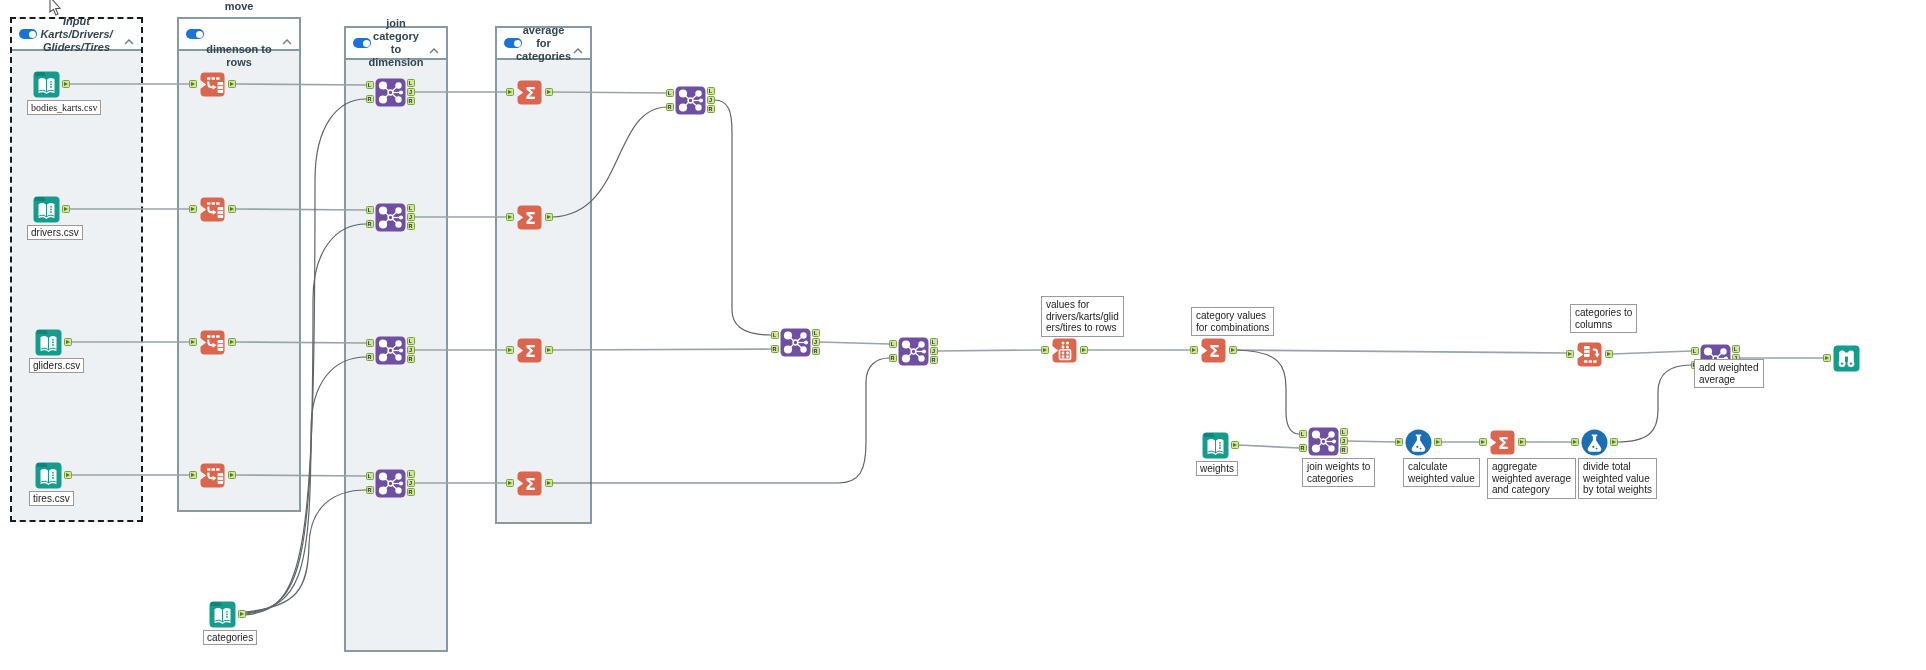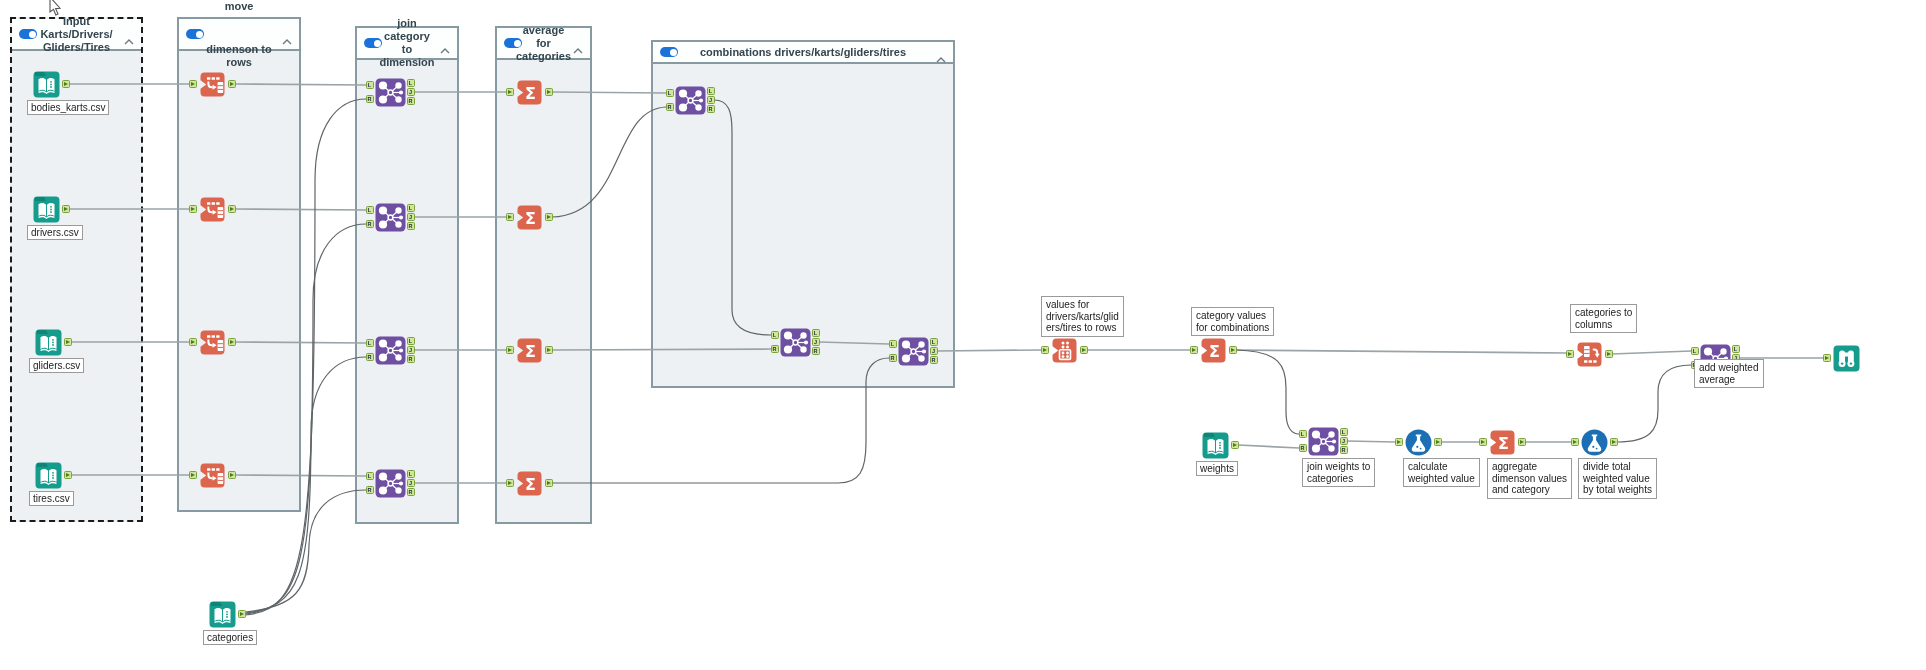--- a/index.html
+++ b/index.html
@@ -1,18 +1,18 @@
 <!DOCTYPE html>
 <html style="--c-body: #edf1f4; --c-border: #8799a1; --c-header: #fdfefe; --c-title: #33454e; --c-toggle: #1b72d8; --w-light: #9aa3a7; --w-dark: #5f6568; --a-fill: #cfe69b; --a-border: #7ca23e; --l-border: #9a9a9a;"><head>
 <meta charset="utf-8">
 <style>
   html,body{margin:0;padding:0;background:#fff;font-family:"Liberation Sans",sans-serif;}
   #canvas{position:relative;width:1926px;height:670px;background:#fff;overflow:hidden;}
   .container{position:absolute;background:var(--c-body);border:2px solid var(--c-border);box-sizing:border-box;z-index:1;}
-  .container.selected{border:2.5px dashed #1a1a1a;}
+  .container.selected{border:2.5px dashed #1a1a1a;font-style:italic;}
   .c-header{position:relative;background:var(--c-header);border-bottom:2px solid var(--c-border);display:flex;align-items:center;justify-content:center;}
   .c-title{font-size:11px;font-weight:bold;color:var(--c-title);text-align:center;line-height:13px;padding:2px 18px;}
   .toggle{position:absolute;left:7px;top:50%;margin-top:-5px;width:18px;height:10px;border-radius:5px;background:var(--c-toggle);}
   .knob{position:absolute;right:1.5px;top:1.5px;width:7px;height:7px;border-radius:50%;background:#fff;}
   .chev{position:absolute;right:7px;top:50%;margin-top:-3px;}
   svg.wires{position:absolute;left:0;top:0;z-index:2;}
   path.ws{fill:none;stroke:var(--w-light);stroke-width:1.7px;}
   path.wc{fill:none;stroke:var(--w-dark);stroke-width:1.2px;}
   .node{position:absolute;z-index:3;}
   .anchor{position:absolute;width:8px;height:8px;box-sizing:border-box;background:var(--a-fill);border:1px solid var(--a-border);border-radius:1.5px;display:flex;align-items:center;justify-content:center;}
@@ -48,21 +48,21 @@
         </span>
         <div class="c-title">
           <span style="display: block;">move</span>
           <span style="display: block; margin-top: 30px;">dimenson to rows</span>
         </div>
         <span class="chev"><svg width="10" height="6" viewBox="0 0 10 6">
             <polyline points="1,5 5,1 9,5" fill="none" stroke="#6c7a82" stroke-width="1.4"></polyline>
           </svg></span>
       </div>
     </div>
-    <div class="container" style="left: 355px; top: 26px; width: 104px; height: 498px;">
+    <div class="container" style="left: 344px; top: 26px; width: 104px; height: 626px;">
       <div class="c-header" style="height: 30px;">
         <span class="toggle">
           <span class="knob"></span>
         </span>
         <div class="c-title">
           <span style="display: block;">join category</span>
           <span style="display: block;">to dimension</span>
         </div>
         <span class="chev"><svg width="10" height="6" viewBox="0 0 10 6">
             <polyline points="1,5 5,1 9,5" fill="none" stroke="#6c7a82" stroke-width="1.4"></polyline>
@@ -70,33 +70,20 @@
       </div>
     </div>
     <div class="container" style="left: 495px; top: 26px; width: 97px; height: 498px;">
       <div class="c-header" style="height: 30px;">
         <span class="toggle">
           <span class="knob"></span>
         </span>
         <div class="c-title">
           <span style="display: block;">average for</span>
           <span style="display: block;">categories</span>
-        </div>
-        <span class="chev"><svg width="10" height="6" viewBox="0 0 10 6">
-            <polyline points="1,5 5,1 9,5" fill="none" stroke="#6c7a82" stroke-width="1.4"></polyline>
-          </svg></span>
-      </div>
-    </div>
-    <div class="container" style="left: 651px; top: 40px; width: 304px; height: 348px;">
-      <div class="c-header" style="height: 20px;">
-        <span class="toggle">
-          <span class="knob"></span>
-        </span>
-        <div class="c-title">
-          <span style="display: block;">combinations drivers/karts/gliders/tires</span>
         </div>
         <span class="chev"><svg width="10" height="6" viewBox="0 0 10 6">
             <polyline points="1,5 5,1 9,5" fill="none" stroke="#6c7a82" stroke-width="1.4"></polyline>
           </svg></span>
       </div>
     </div>
     <svg class="wires" width="1926" height="670">
       <path d="M 69 84 H 189" class="ws"></path>
       <path d="M 69 209 H 189" class="ws"></path>
       <path d="M 71 342 H 189" class="ws"></path>
@@ -136,21 +123,21 @@
     <path d="M2,1 H11 L13,5 H2 Z" fill="#0e8577"></path>
     <path d="M5.5,8.2 C8.2,6.6 11.2,6.7 13,8.8 L13,20.2 C11.2,18.4 8.2,18.3 5.5,19.9 Z" fill="#fff"></path>
     <path d="M21.5,8.2 C18.8,6.6 15.8,6.7 14,8.8 L14,20.2 C15.8,18.4 18.8,18.3 21.5,19.9 Z" fill="#fff"></path>
     <circle cx="18" cy="10.8" r="0.9" fill="#169c8c"></circle>
         <circle cx="18" cy="13.4" r="0.9" fill="#169c8c"></circle>
         <circle cx="18" cy="16" r="0.9" fill="#169c8c"></circle>
     <path d="M5.5,20.6 C9,19.2 11.5,19.6 13.5,21.4 C15.5,19.6 18,19.2 21.5,20.6 L21.5,22 C18,20.8 15.5,21.2 13.5,23 C11.5,21.2 9,20.8 5.5,22 Z" fill="#fff"></path>
       </svg><span class="anchor" style="left: 29px; top: 9.5px;">
         <span class="a-arrow"></span>
       </span></div>
-    <div class="tool-label" style="left: 27px; top: 100px;">bodies_karts.csv</div>
+    <div class="tool-label" style="left: 27px; top: 100px; font-family: Liberation Serif, serif;">bodies_karts.csv</div>
     <div class="node" style="left: 32.5px; top: 195.5px; width: 27px; height: 27px;"><svg width="27" height="27" viewBox="0 0 27 27">
     <rect x="0.5" y="0.5" width="26" height="26" rx="4" fill="#169c8c"></rect>
     <path d="M2,1 H11 L13,5 H2 Z" fill="#0e8577"></path>
     <path d="M5.5,8.2 C8.2,6.6 11.2,6.7 13,8.8 L13,20.2 C11.2,18.4 8.2,18.3 5.5,19.9 Z" fill="#fff"></path>
     <path d="M21.5,8.2 C18.8,6.6 15.8,6.7 14,8.8 L14,20.2 C15.8,18.4 18.8,18.3 21.5,19.9 Z" fill="#fff"></path>
     <circle cx="18" cy="10.8" r="0.9" fill="#169c8c"></circle>
         <circle cx="18" cy="13.4" r="0.9" fill="#169c8c"></circle>
         <circle cx="18" cy="16" r="0.9" fill="#169c8c"></circle>
     <path d="M5.5,20.6 C9,19.2 11.5,19.6 13.5,21.4 C15.5,19.6 18,19.2 21.5,20.6 L21.5,22 C18,20.8 15.5,21.2 13.5,23 C11.5,21.2 9,20.8 5.5,22 Z" fill="#fff"></path>
       </svg><span class="anchor" style="left: 29px; top: 9.5px;">
@@ -563,21 +550,21 @@
     <div class="node" style="left: 1488.5px; top: 428.5px; width: 27px; height: 27px;"><svg width="27" height="27" viewBox="0 0 27 27">
     <path d="M5.5,1.5 H21.5 Q25.5,1.5 25.5,5.5 V21.5 Q25.5,25.5 21.5,25.5 H5.5 Q1.5,25.5 1.5,21.5 V17.8 L7.2,13.5 L1.5,9.2 V5.5 Q1.5,1.5 5.5,1.5 Z" fill="#dc654e"></path>
     <text x="14.5" y="19.5" text-anchor="middle" font-family="DejaVu Sans, sans-serif" font-size="16" font-weight="bold" fill="#fff">Σ</text>
       </svg><span class="anchor" style="left: -10px; top: 9.5px;">
         <span class="a-arrow"></span>
       </span><span class="anchor" style="left: 29px; top: 9.5px;">
         <span class="a-arrow"></span>
       </span></div>
     <div class="annotation" style="left: 1487px; top: 458px;">
       <span>aggregate</span>
-      <span>dimenson values</span>
+      <span>weighted average</span>
       <span>and category</span>
     </div>
     <div class="node" style="left: 1580.5px; top: 428.5px; width: 27px; height: 27px;"><svg width="27" height="27" viewBox="0 0 27 27">
     <circle cx="13.5" cy="13.5" r="13" fill="#1c6fb3"></circle>
     <path d="M10.8,5.6 h5.4 v1.7 h-1.1 v4 l4.8,7.4 a2.7,2.7 0 0 1 -2.3,4.1 h-8.2 a2.7,2.7 0 0 1 -2.3,-4.1 L11.9,11.3 v-4 h-1.1 Z" fill="#fff"></path>
     <circle cx="12.3" cy="17.8" r="1.1" fill="#1c6fb3"></circle>
         <circle cx="15.6" cy="19.6" r="0.9" fill="#1c6fb3"></circle>
       </svg><span class="anchor" style="left: -10px; top: 9.5px;">
         <span class="a-arrow"></span>
       </span><span class="anchor" style="left: 29px; top: 9.5px;">

